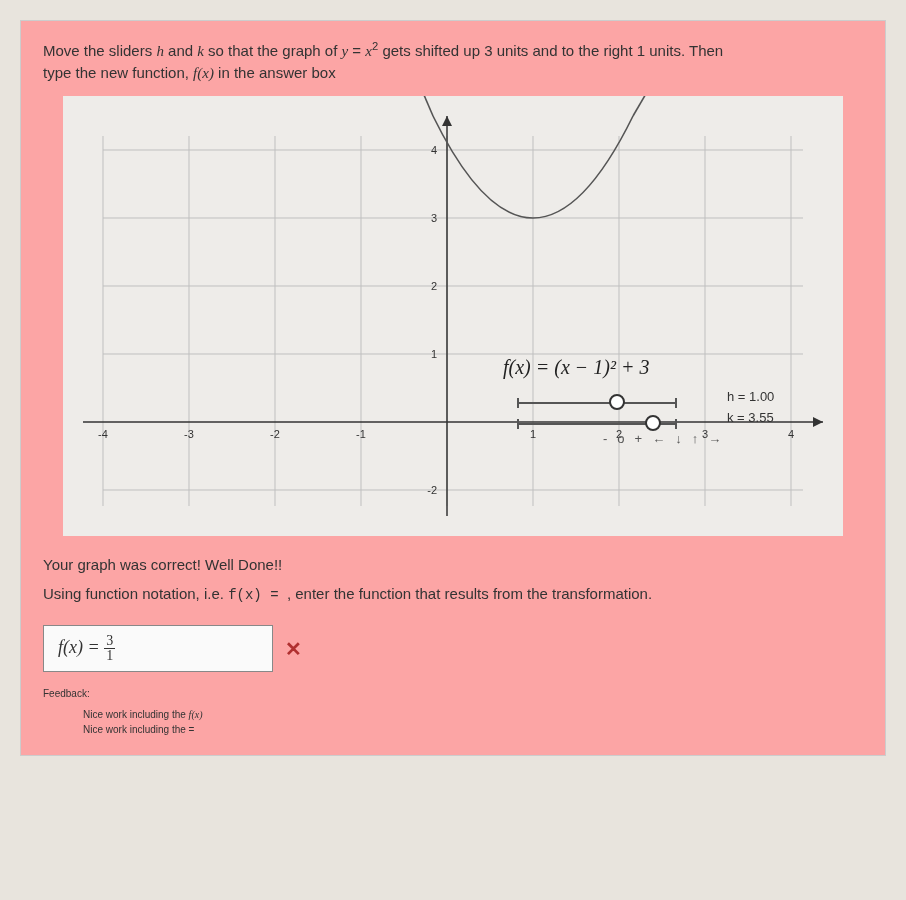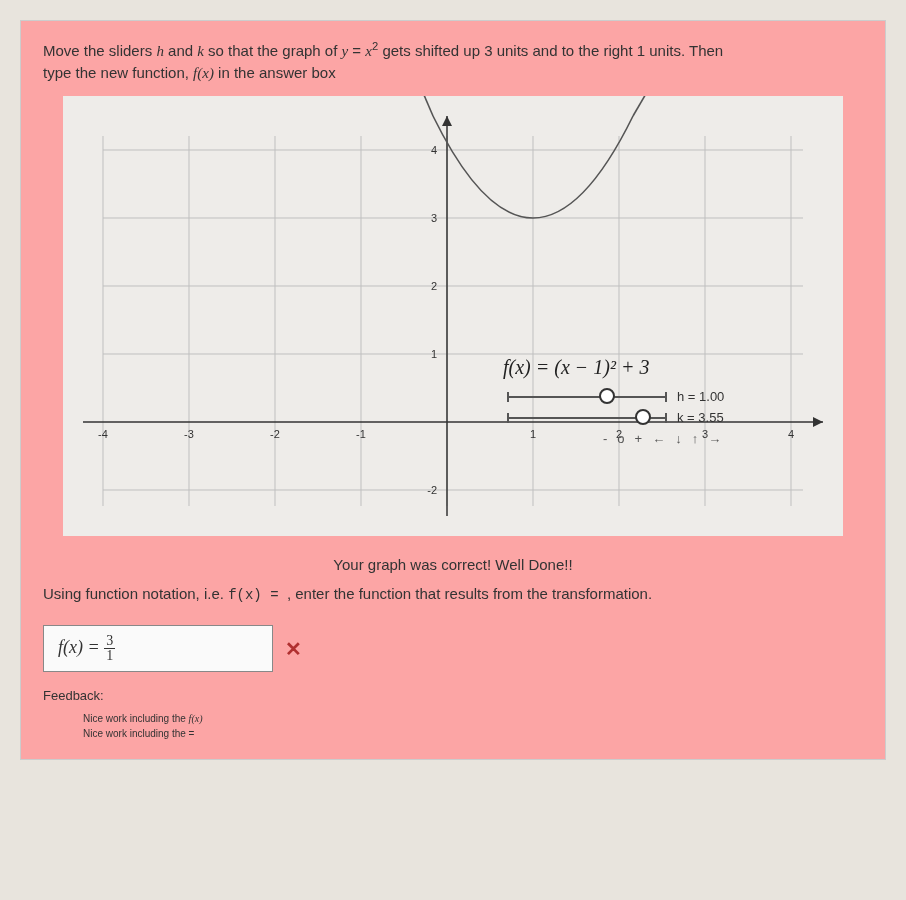--- a/index.html
+++ b/index.html
@@ -40,23 +40,24 @@
   }
   .eq-text {
     font-family: 'Times New Roman', serif;
     font-style: italic;
     font-size: 20px;
     color: #222;
     margin-bottom: 10px;
   }
   .slider-row {
     display: flex;
-    align-items: center;
-    margin: 6px 4px;
+    align-items: flex-end;
+    margin: 6px 14px;
     font-size: 13px;
+    gap: 40px;
   }
   .slider-track {
     position: relative;
     width: 160px;
     height: 2px;
     background: #555;
     margin-right: 10px;
   }
   .slider-track .end-a, .slider-track .end-b {
     position: absolute; width: 2px; height: 10px; background:#555; top:-4px;
@@ -74,21 +75,20 @@
   .slider-label { font-size: 13px; color:#333;}
   .controls-row {
     display:flex; gap:10px; font-size:13px; color:#555;
     padding-left: 100px; margin-top:4px;
   }
   .controls-row span { cursor:default; }
   .correct-msg {
     font-size: 15px;
     margin: 18px 0 12px 0;
     color: #333;
-    text-align: center;
   }
   .sub-instruct {
     font-size: 15px;
     margin-bottom: 22px;
     color: #333;
   }
   .mono { font-family: 'Courier New', monospace; font-size:14px;}
   .answer-row {
     display: flex;
     align-items: center;
@@ -115,21 +115,21 @@
     font-style: normal;
   }
   .frac .n { border-bottom: 1px solid #333; padding: 0 2px;}
   .frac .d { padding: 0 2px;}
   .mark-x {
     font-size: 20px;
     font-weight: bold;
     color: #b03030;
   }
   .feedback-h {
-    font-size: 13px;
+    font-size: 10px;
     color: #333;
     margin-bottom: 8px;
   }
   .feedback-lines {
     margin-left: 40px;
     font-size: 10px;
     color: #333;
     line-height: 1.5;
   }
   .cursor-icon { font-size: 12px;}

